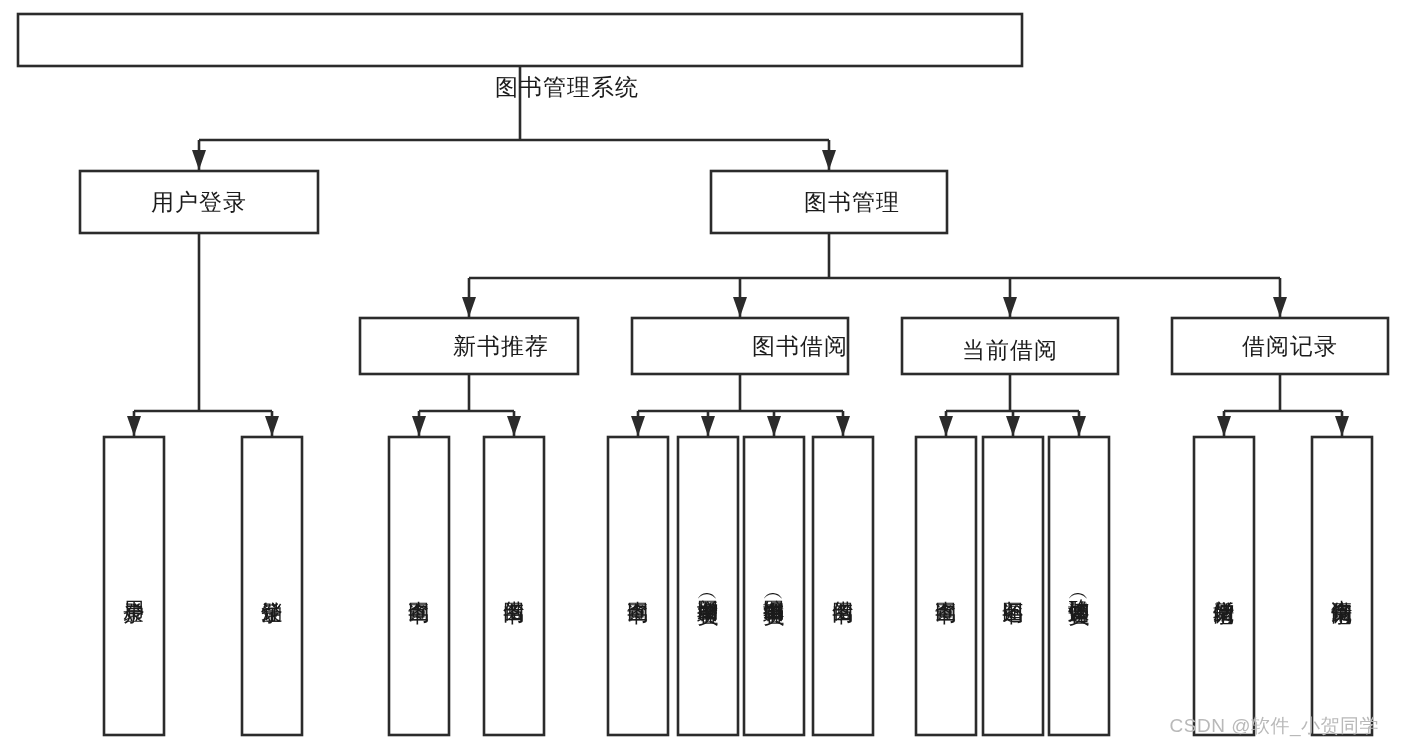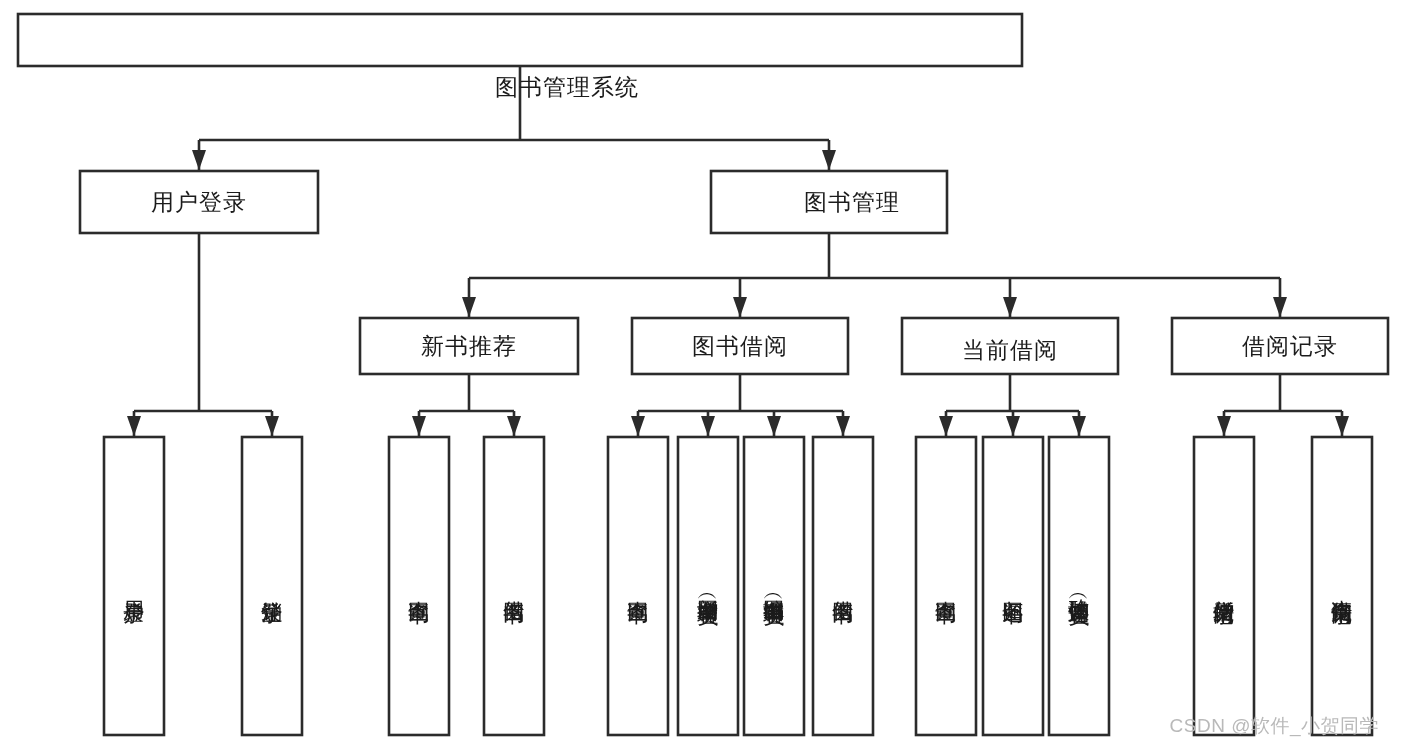--- a/index.html
+++ b/index.html
@@ -169,24 +169,24 @@
   <div id="labels-layer">
       <div class="hlabel-wrap" style="left: 25px; top: 14px; width: 1084px; height: 52px; margin-top: 47px;">
         <span class="hlabel-text">图书管理系统</span>
       </div>
       <div class="hlabel-wrap" style="left: 80px; top: 171px; width: 238px; height: 62px;">
         <span class="hlabel-text">用户登录</span>
       </div>
       <div class="hlabel-wrap" style="left: 734px; top: 171px; width: 236px; height: 62px;">
         <span class="hlabel-text">图书管理</span>
       </div>
-      <div class="hlabel-wrap" style="left: 360px; top: 318px; width: 218px; height: 56px;">
+      <div class="hlabel-wrap" style="left: 360px; top: 318px; width: 218px; height: 56px; padding-left: 32px;">
         <span class="hlabel-text">新书推荐</span>
       </div>
-      <div class="hlabel-wrap" style="left: 632px; top: 318px; width: 216px; height: 56px;">
+      <div class="hlabel-wrap" style="left: 632px; top: 318px; width: 216px; height: 56px; justify-content: flex-end;">
         <span class="hlabel-text">图书借阅</span>
       </div>
       <div class="hlabel-wrap" style="left: 902px; top: 318px; width: 216px; height: 64px;">
         <span class="hlabel-text">当前借阅</span>
       </div>
       <div class="hlabel-wrap" style="left: 1172px; top: 318px; width: 236px; height: 56px;">
         <span class="hlabel-text">借阅记录</span>
       </div>
       <div class="vlabel-wrap" style="left: 104px; top: 437px; width: 60px; height: 298px;">
         <span class="vlabel-text">用户登录</span>

